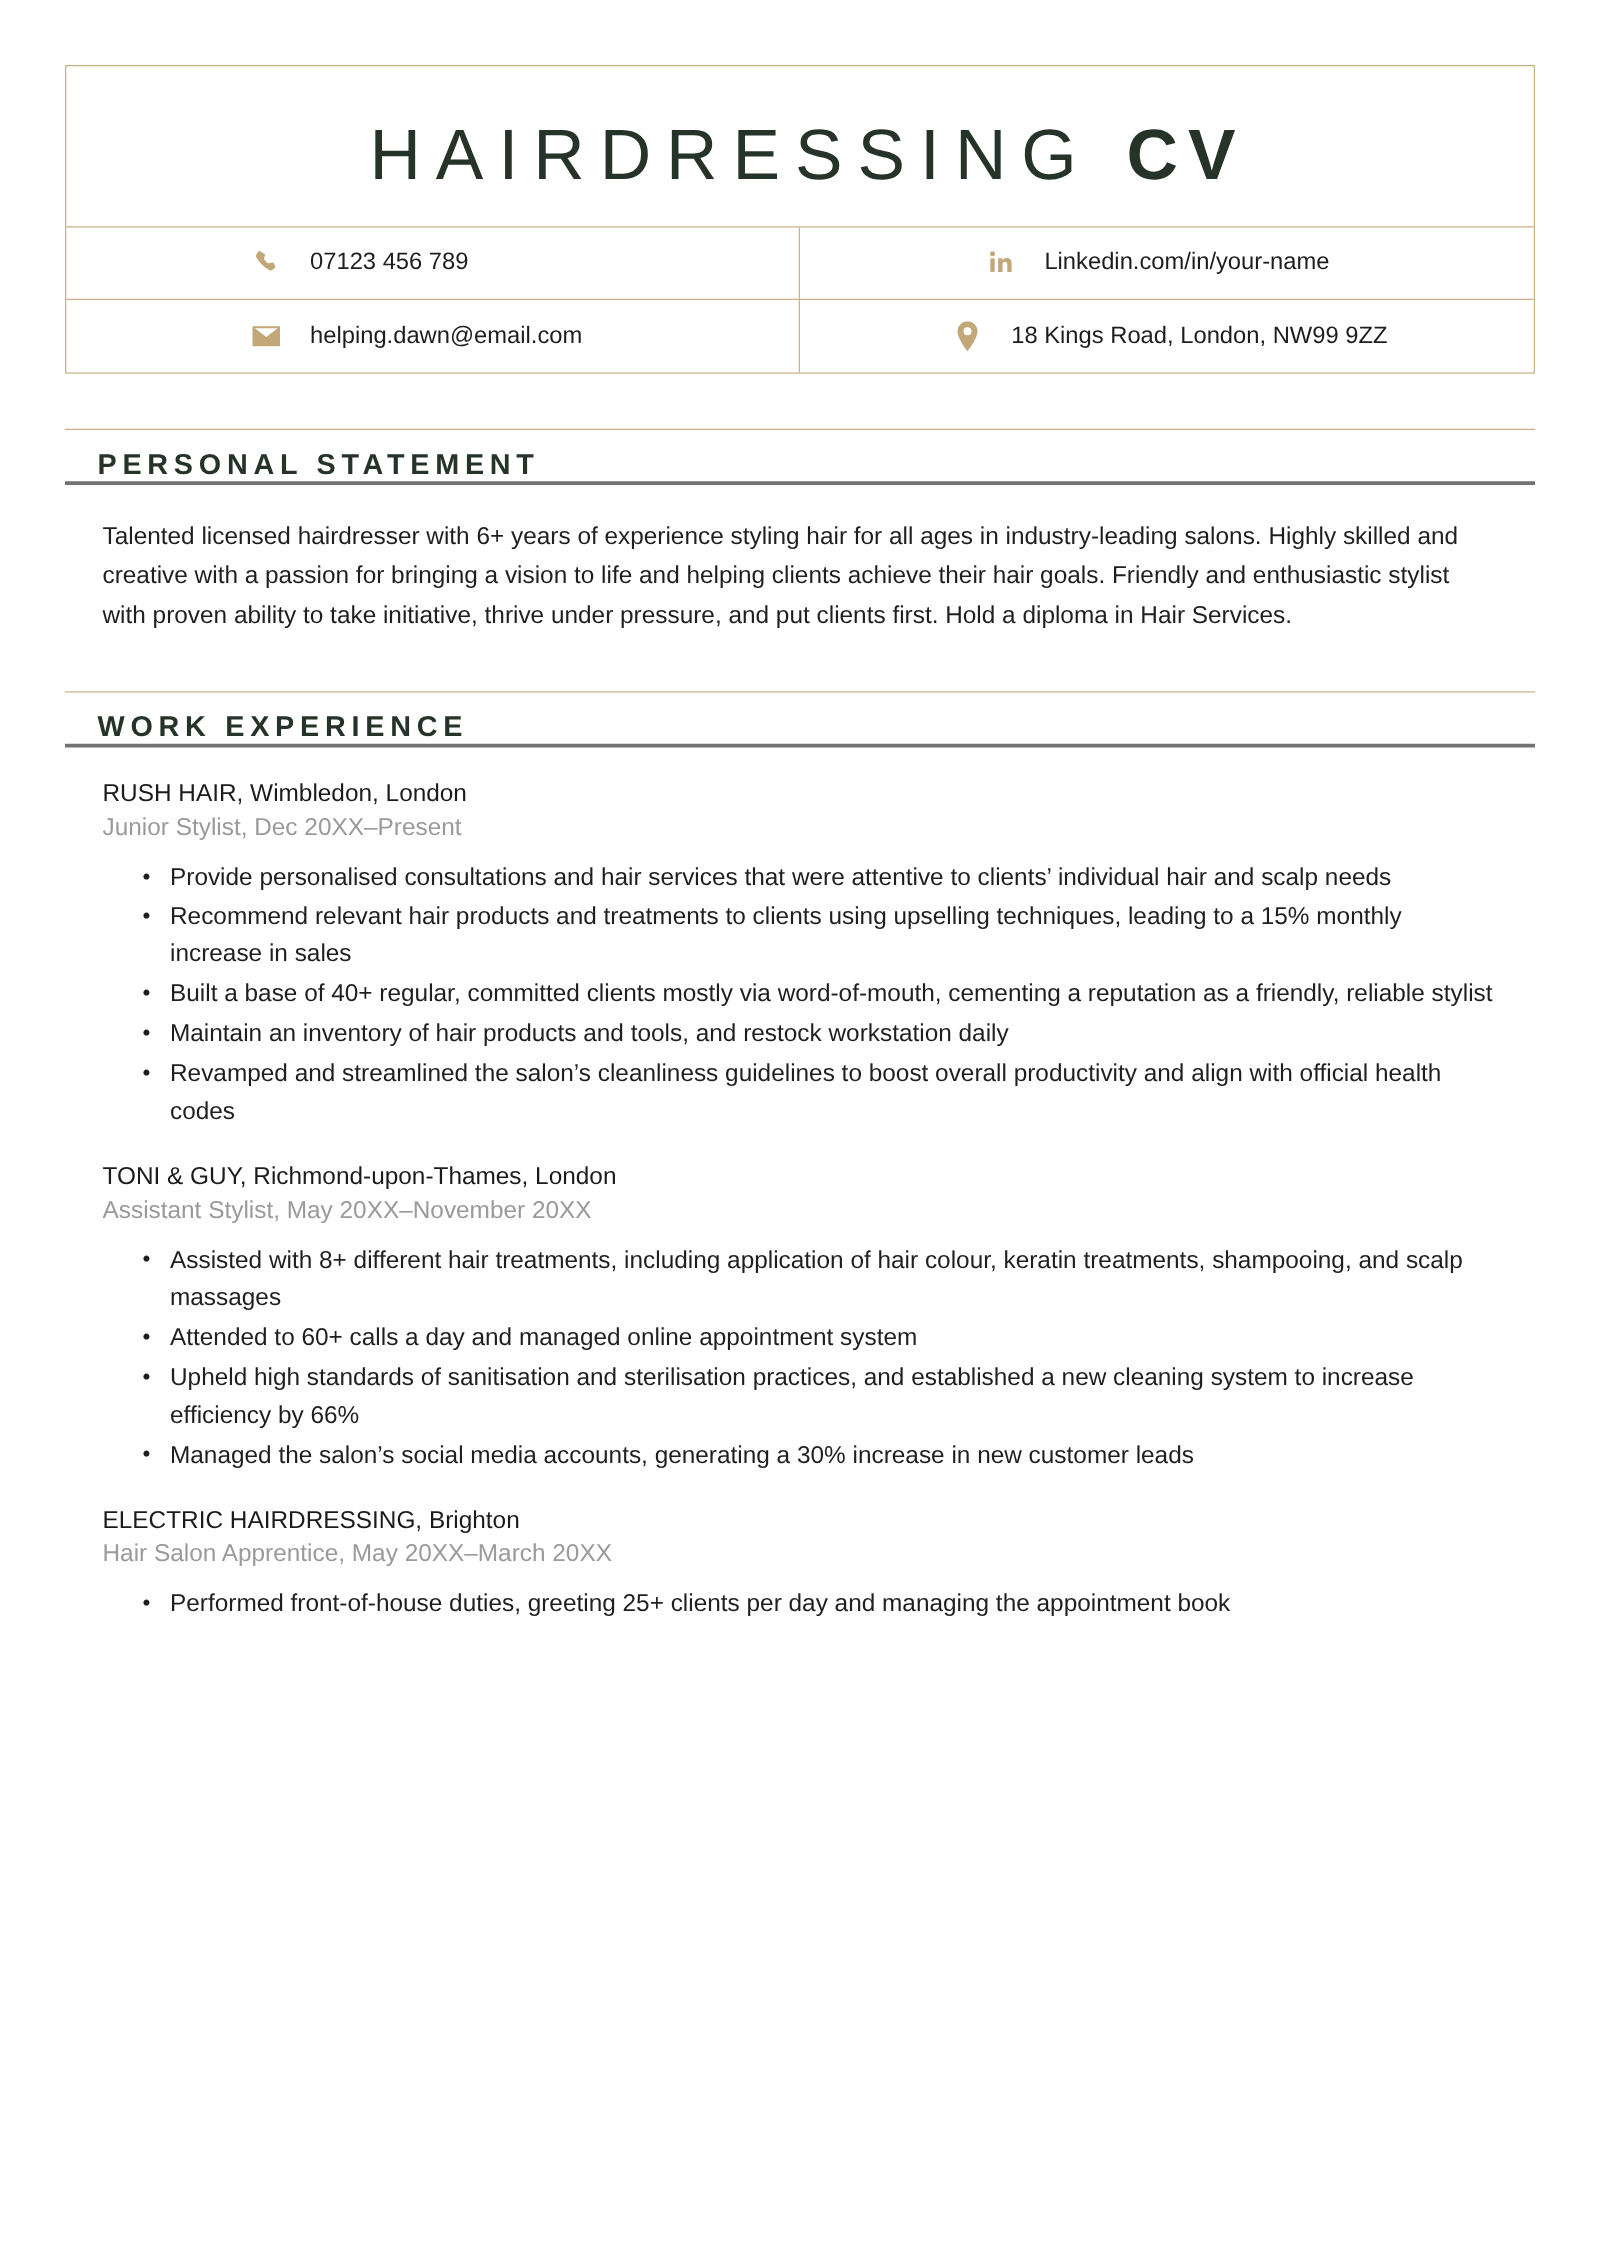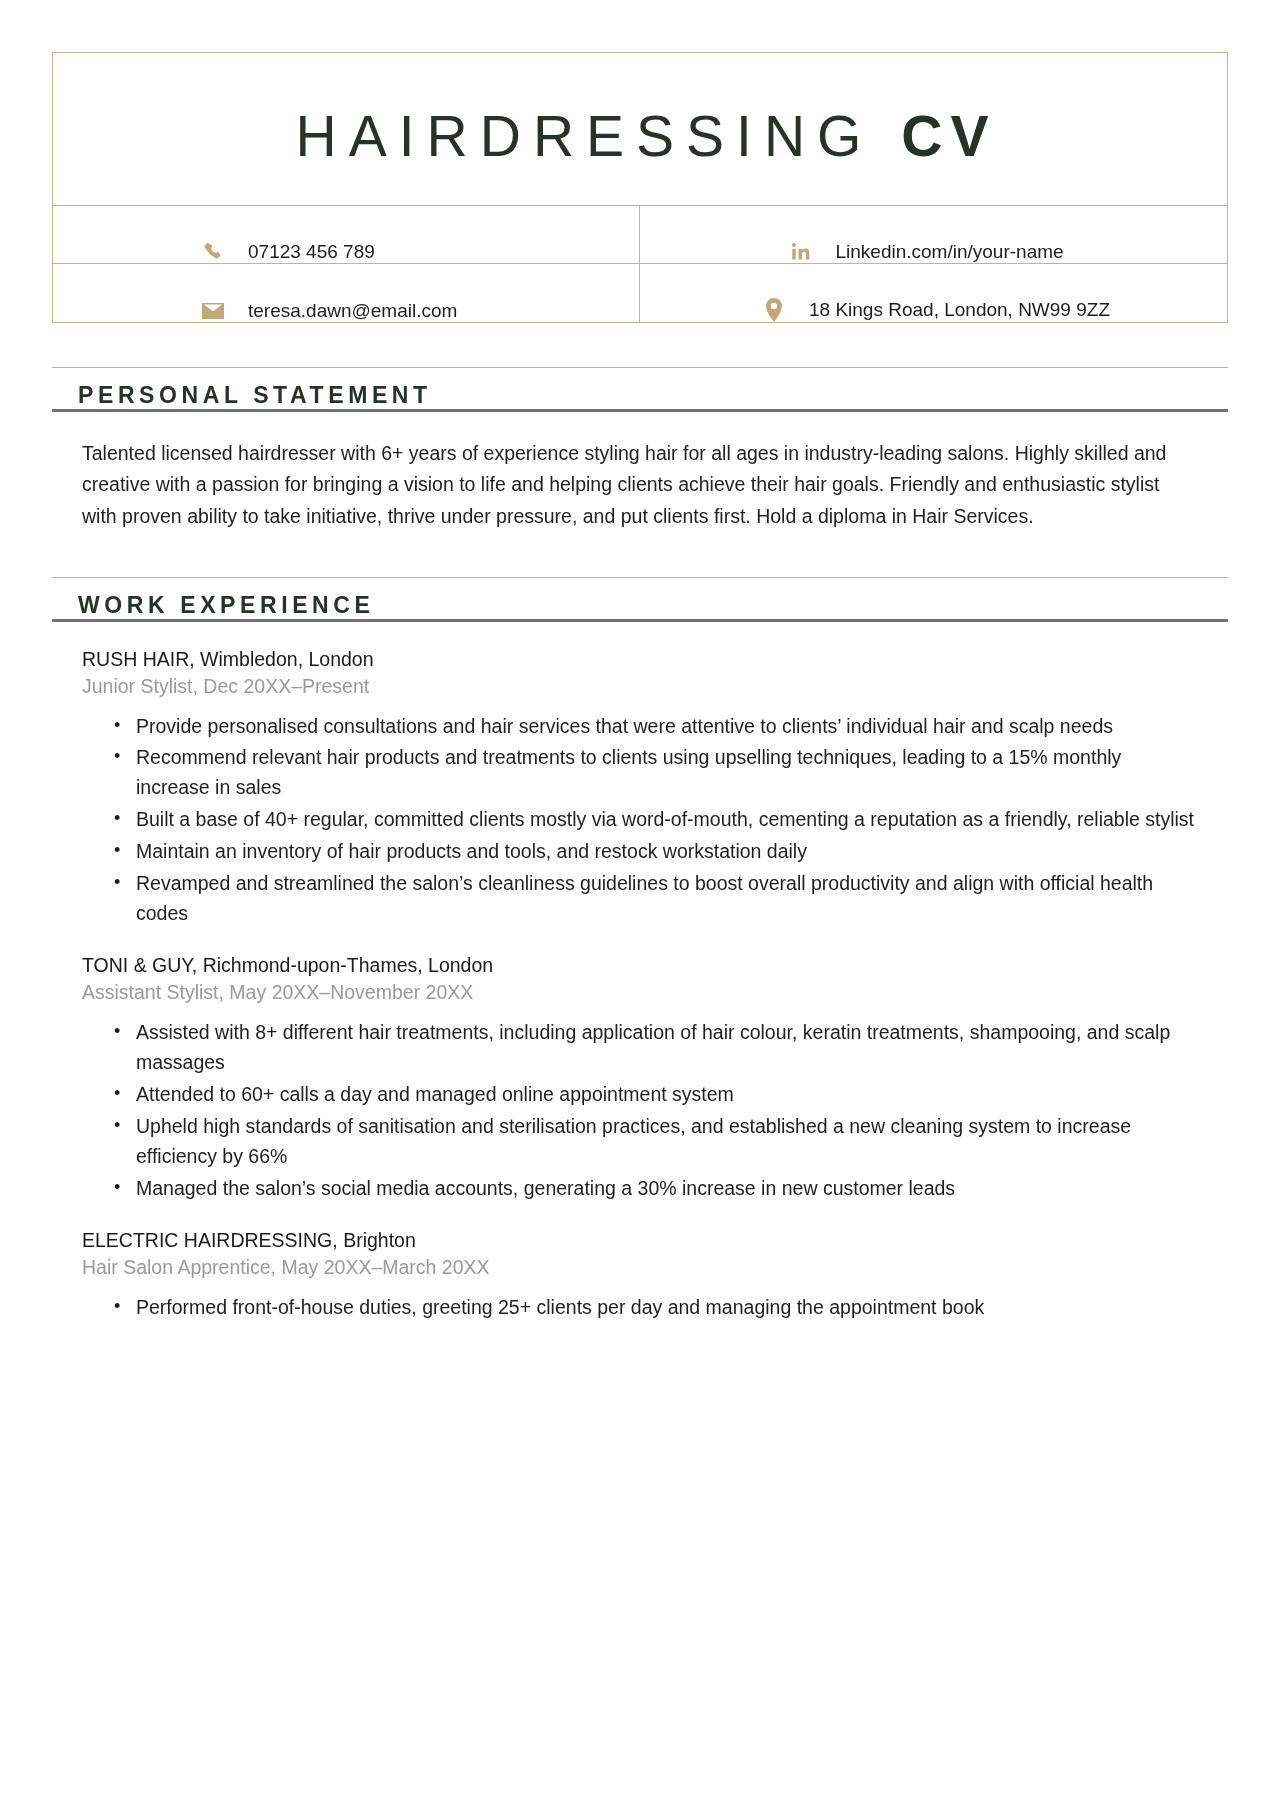--- a/index.html
+++ b/index.html
@@ -32,21 +32,21 @@
     padding: 42px 0 26px 0;
     text-align: center;
     border-bottom: 1px solid #c9b18b;
   }
   .cv-title {
     font-size: 57px;
     letter-spacing: 12px;
     color: #253328;
     font-weight: 400;
     line-height: 1.05;
-    margin: 12px;
+    margin: 0;
     padding-left: 12px;
     white-space: nowrap;
   }
   .cv-title .bold-part {
     font-weight: 700;
     letter-spacing: 8px;
   }
   .cv-subtitle {
     margin: 14px 0 0 0;
     font-size: 20px;
@@ -57,21 +57,21 @@
 
   .contact-grid {
     display: flex;
     flex-wrap: wrap;
   }
   .contact-cell {
     width: 50%;
     box-sizing: border-box;
     height: 58px;
     display: flex;
-    align-items: flex-end;
+    align-items: center;
     font-size: 19px;
     color: #1d1d1d;
     border-bottom: 1px solid #c9b18b;
   }
   .contact-cell.left { border-right: 1px solid #c9b18b; }
   .contact-cell.row2 { border-bottom: none; }
   .contact-inner {
     display: flex;
     align-items: center;
     margin: 0 auto;
@@ -186,21 +186,21 @@
         </div>
       </div>
 
       <div class="contact-cell left row2">
         <div class="contact-inner">
           <span class="contact-icon">
             <svg width="24" height="18" viewBox="0 0 24 18" fill="#c2a879">
                 <path d="M1 1h22v16H1V1zm1.9 1.6L12 9.5l9.1-6.9H2.9z"></path>
               </svg>
           </span>
-          <span class="contact-text">teresa.dawn@email.com</span>
+          <span class="contact-text">helping.dawn@email.com</span>
         </div>
       </div>
 
       <div class="contact-cell row2">
         <div class="contact-inner">
           <span class="contact-icon">
             <svg width="18" height="24" viewBox="0 0 18 24" fill="#c2a879">
                 <path d="M9 0C4.6 0 1 3.6 1 8c0 6 8 16 8 16s8-10 8-16c0-4.4-3.6-8-8-8zm0 11.2A3.2 3.2 0 1 1 9 4.8a3.2 3.2 0 0 1 0 6.4z"></path>
               </svg>
           </span>

